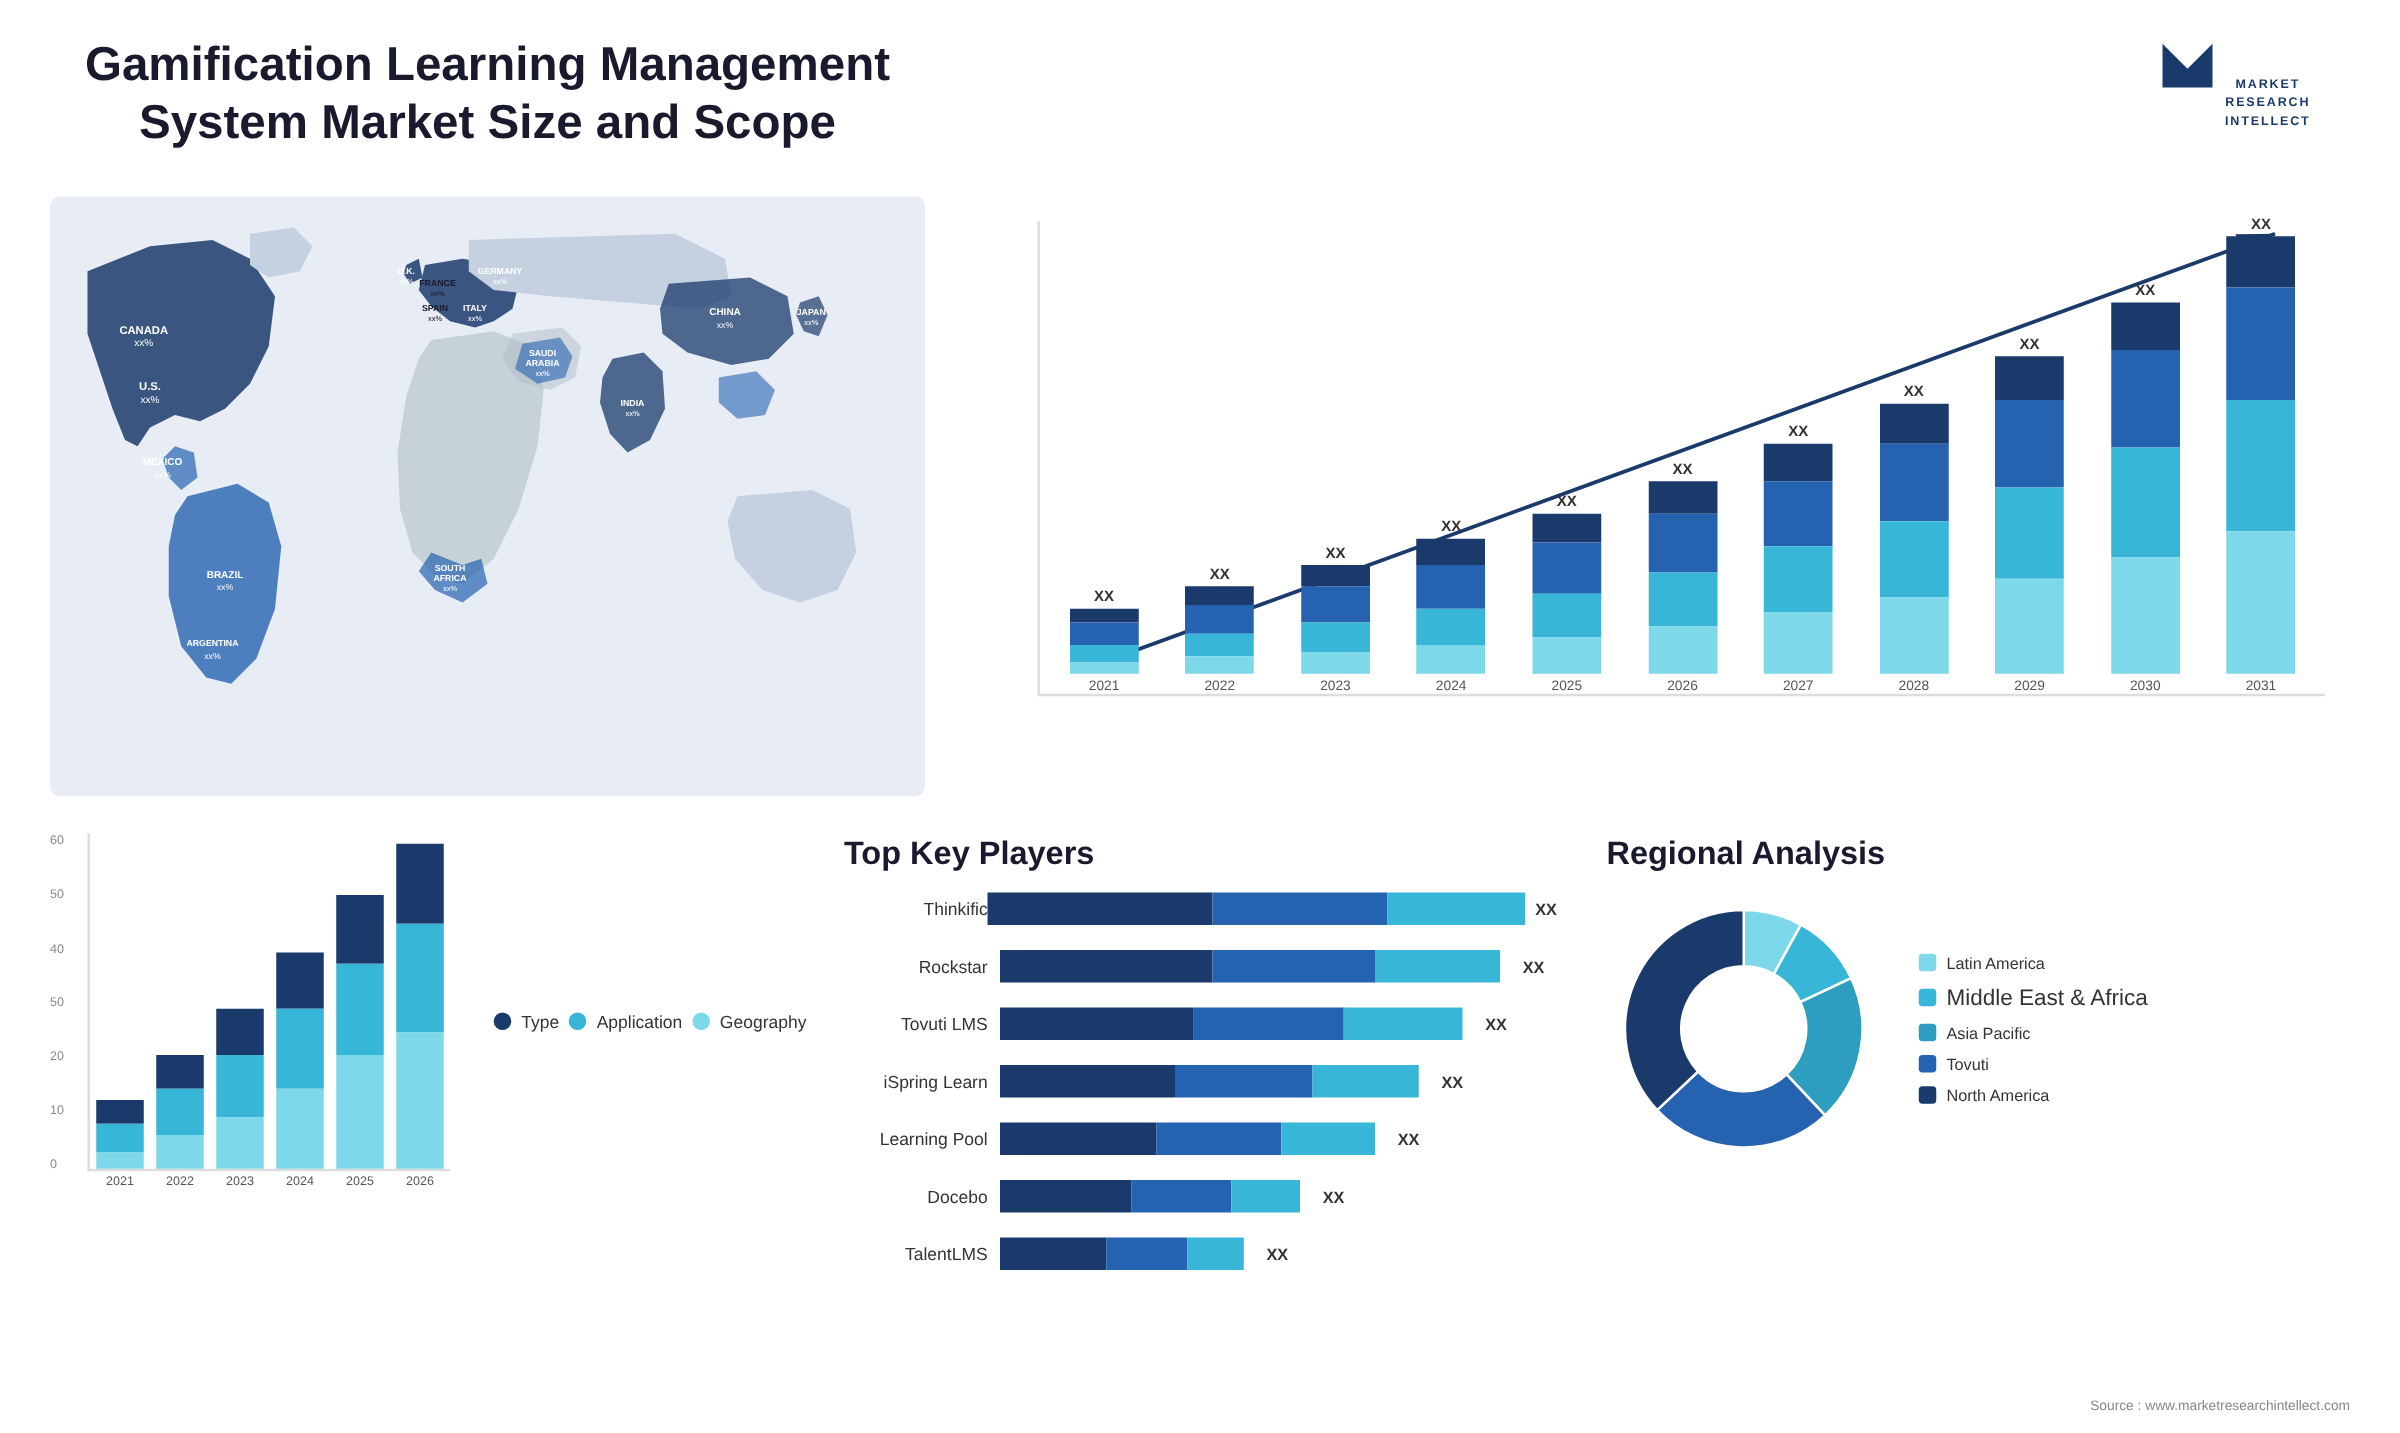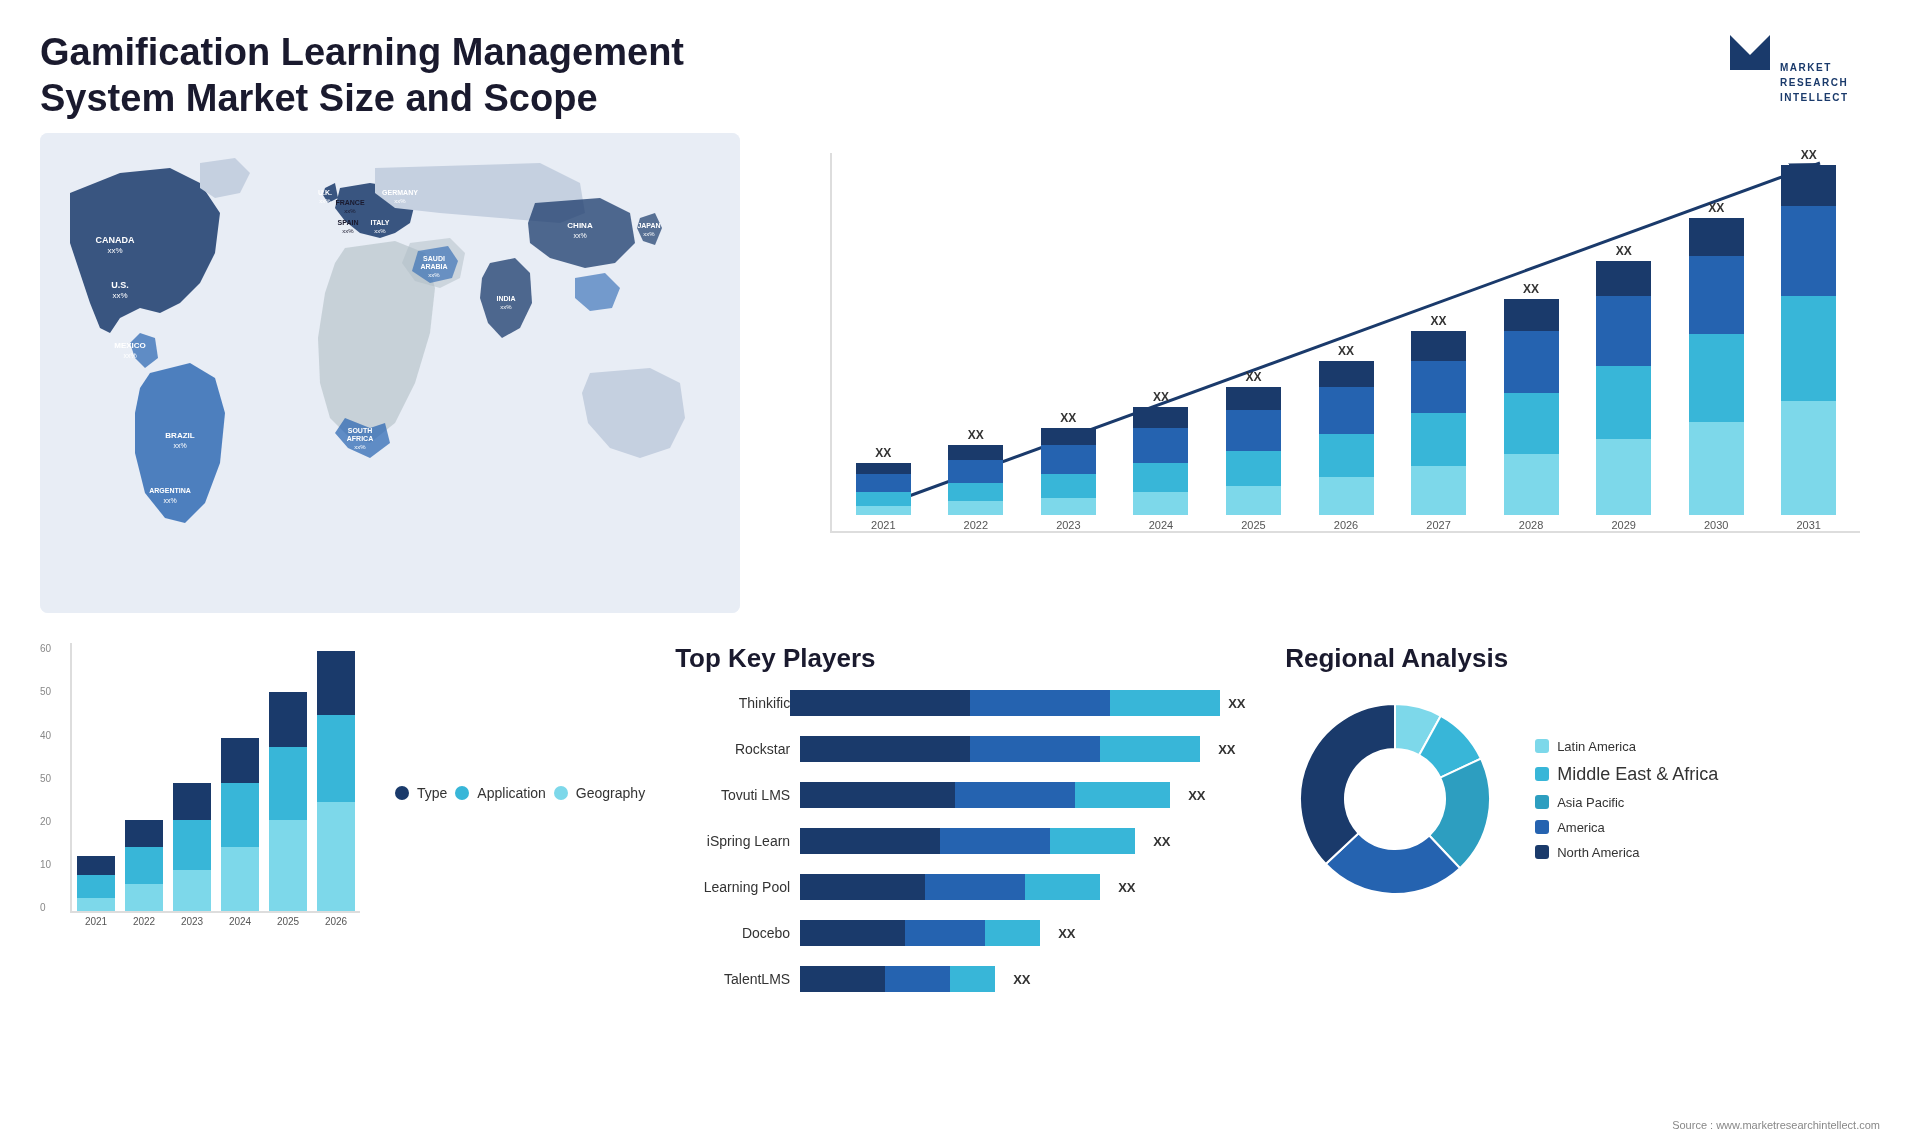--- a/index.html
+++ b/index.html
@@ -15,21 +15,22 @@
       min-height: 1146px;
       background: #fff;
       padding: 30px 40px;
       position: relative;
     }
     
     .header {
       display: flex;
       justify-content: space-between;
       align-items: flex-start;
-      margin-bottom: 12px;
+      margin-bottom: 36px;
+      text-align: center;
     }
     .page-title {
       font-size: 38px;
       font-weight: 700;
       color: #1a1a2e;
       max-width: 700px;
       line-height: 1.2;
     }
     .logo-area {
       display: flex;
@@ -551,21 +552,21 @@
             <div style="display: flex; align-items: center; gap: 8px; font-size: 18px; color: rgb(51, 51, 51);">
               <div style="width: 14px; height: 14px; border-radius: 3px; background: rgb(56, 182, 216); flex-shrink: 0;"></div>
               <span>Middle East &amp; Africa</span>
             </div>
             <div style="display: flex; align-items: center; gap: 8px; font-size: 13px; color: rgb(51, 51, 51);">
               <div style="width: 14px; height: 14px; border-radius: 3px; background: rgb(45, 158, 192); flex-shrink: 0;"></div>
               <span>Asia Pacific</span>
             </div>
             <div style="display: flex; align-items: center; gap: 8px; font-size: 13px; color: rgb(51, 51, 51);">
               <div style="width: 14px; height: 14px; border-radius: 3px; background: rgb(37, 99, 176); flex-shrink: 0;"></div>
-              <span>America</span>
+              <span>Tovuti</span>
             </div>
             <div style="display: flex; align-items: center; gap: 8px; font-size: 13px; color: rgb(51, 51, 51);">
               <div style="width: 14px; height: 14px; border-radius: 3px; background: rgb(26, 58, 107); flex-shrink: 0;"></div>
               <span>North America</span>
             </div>
           </div>
       </div>
     </div>
 
   </div>

